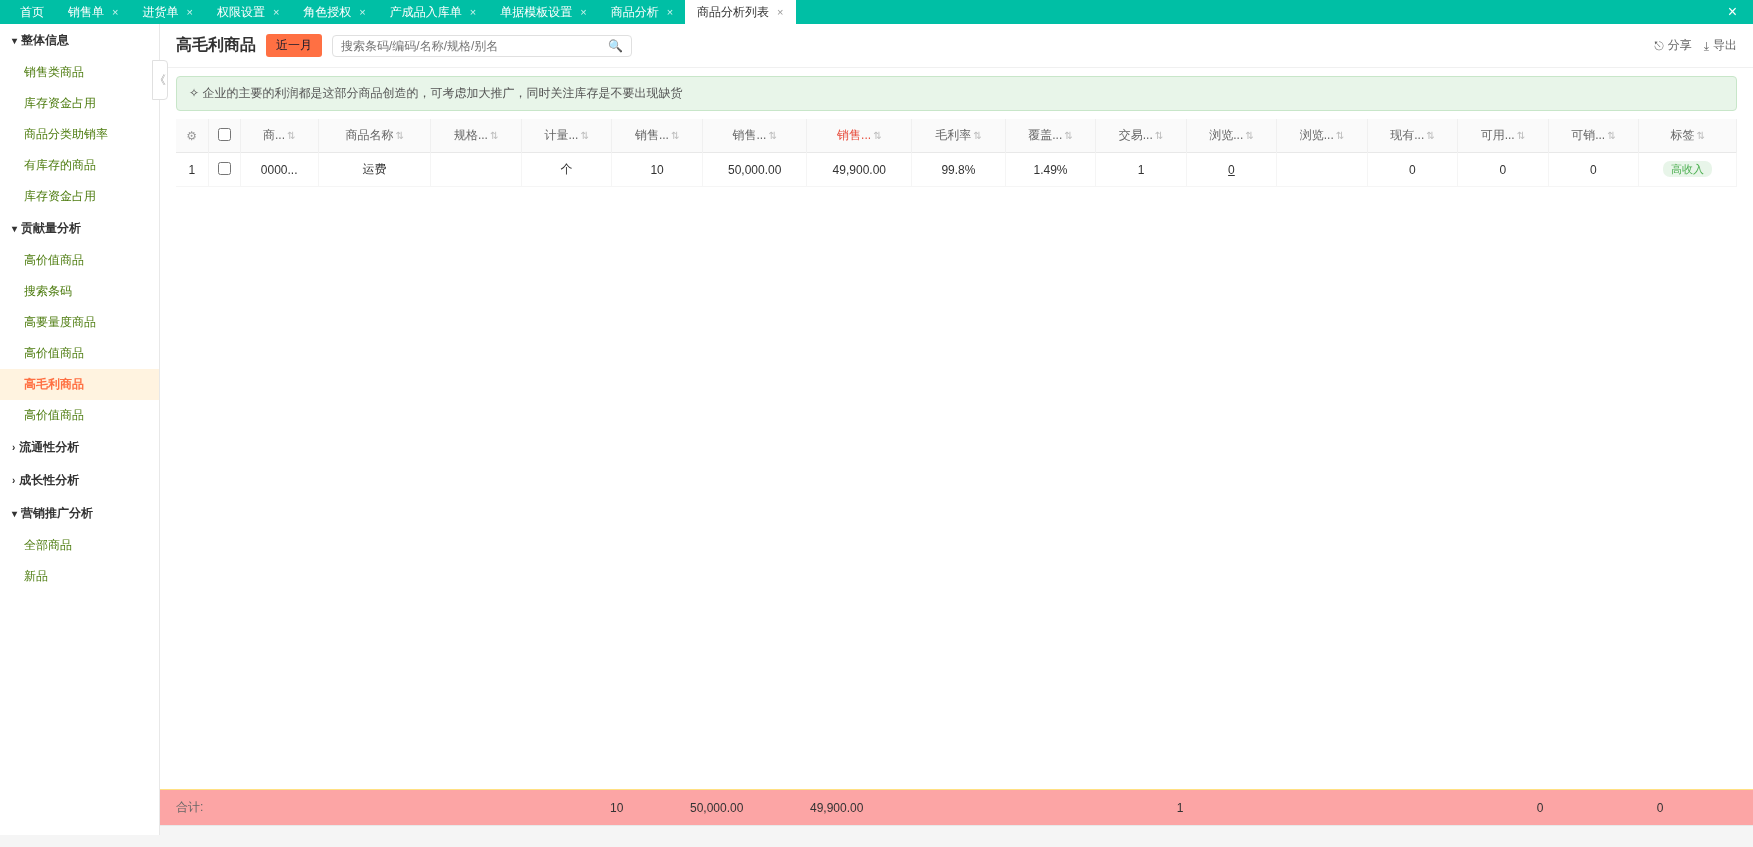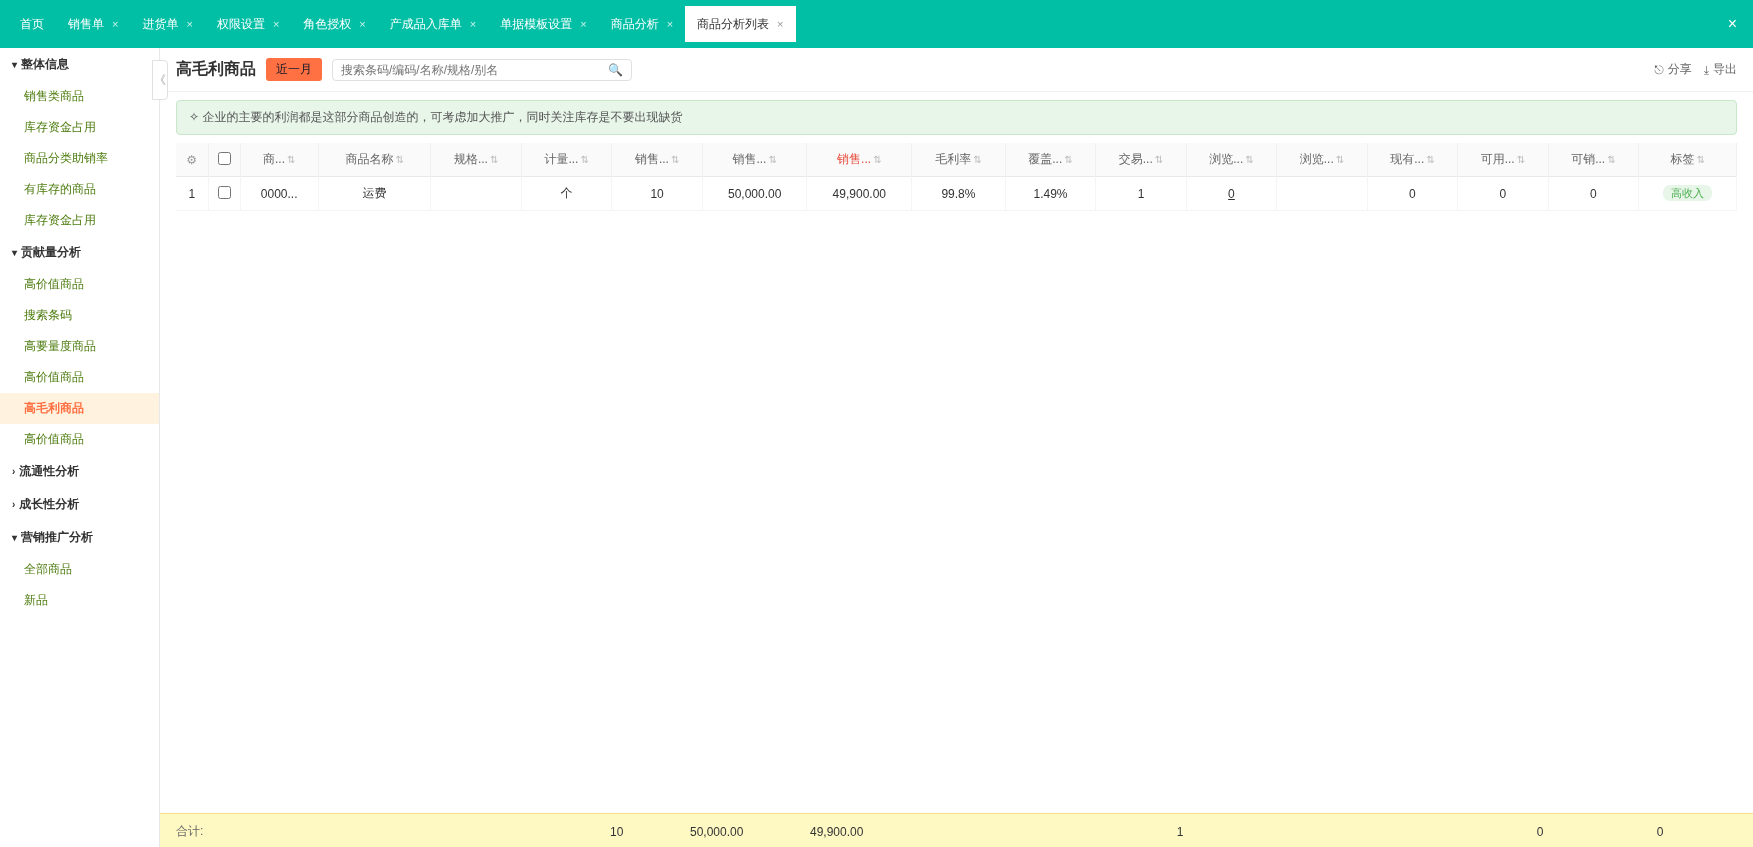--- a/index.html
+++ b/index.html
@@ -3,21 +3,21 @@
   <meta charset="utf-8">
   <style>
     * { box-sizing: border-box; margin: 0; padding: 0; font-family: 'Microsoft YaHei', Arial, sans-serif; font-size: 12px; }
     body { background: #f5f5f5; overflow: hidden; width: 1753px; height: 847px; }
 
     
     .top-nav {
       display: flex;
       align-items: center;
       background: #00bfa5;
-      height: 48px;
+      height: 24px;
       padding: 0 8px;
       gap: 0;
     }
     .nav-item {
       color: #fff;
       padding: 0 12px;
       height: 36px;
       display: flex;
       align-items: center;
       cursor: pointer;
@@ -199,21 +199,21 @@
       border-radius: 7px;
       font-size: 11px;
     }
     .col-sort { font-size: 10px; color: #bbb; margin-left: 2px; }
     .underline { text-decoration: underline; color: #333; }
 
     
     .footer-bar {
       display: flex;
       align-items: center;
-      background: #fef9c3;
+      background: #fca5a5;
       border-top: 1px solid #ffe082;
       padding: 8px 16px;
       gap: 40px;
       flex-shrink: 0;
       min-height: 36px;
     }
     .footer-label { color: #666; font-size: 12px; }
     .footer-val { color: #333; font-size: 12px; min-width: 80px; text-align: right; }
 
     

